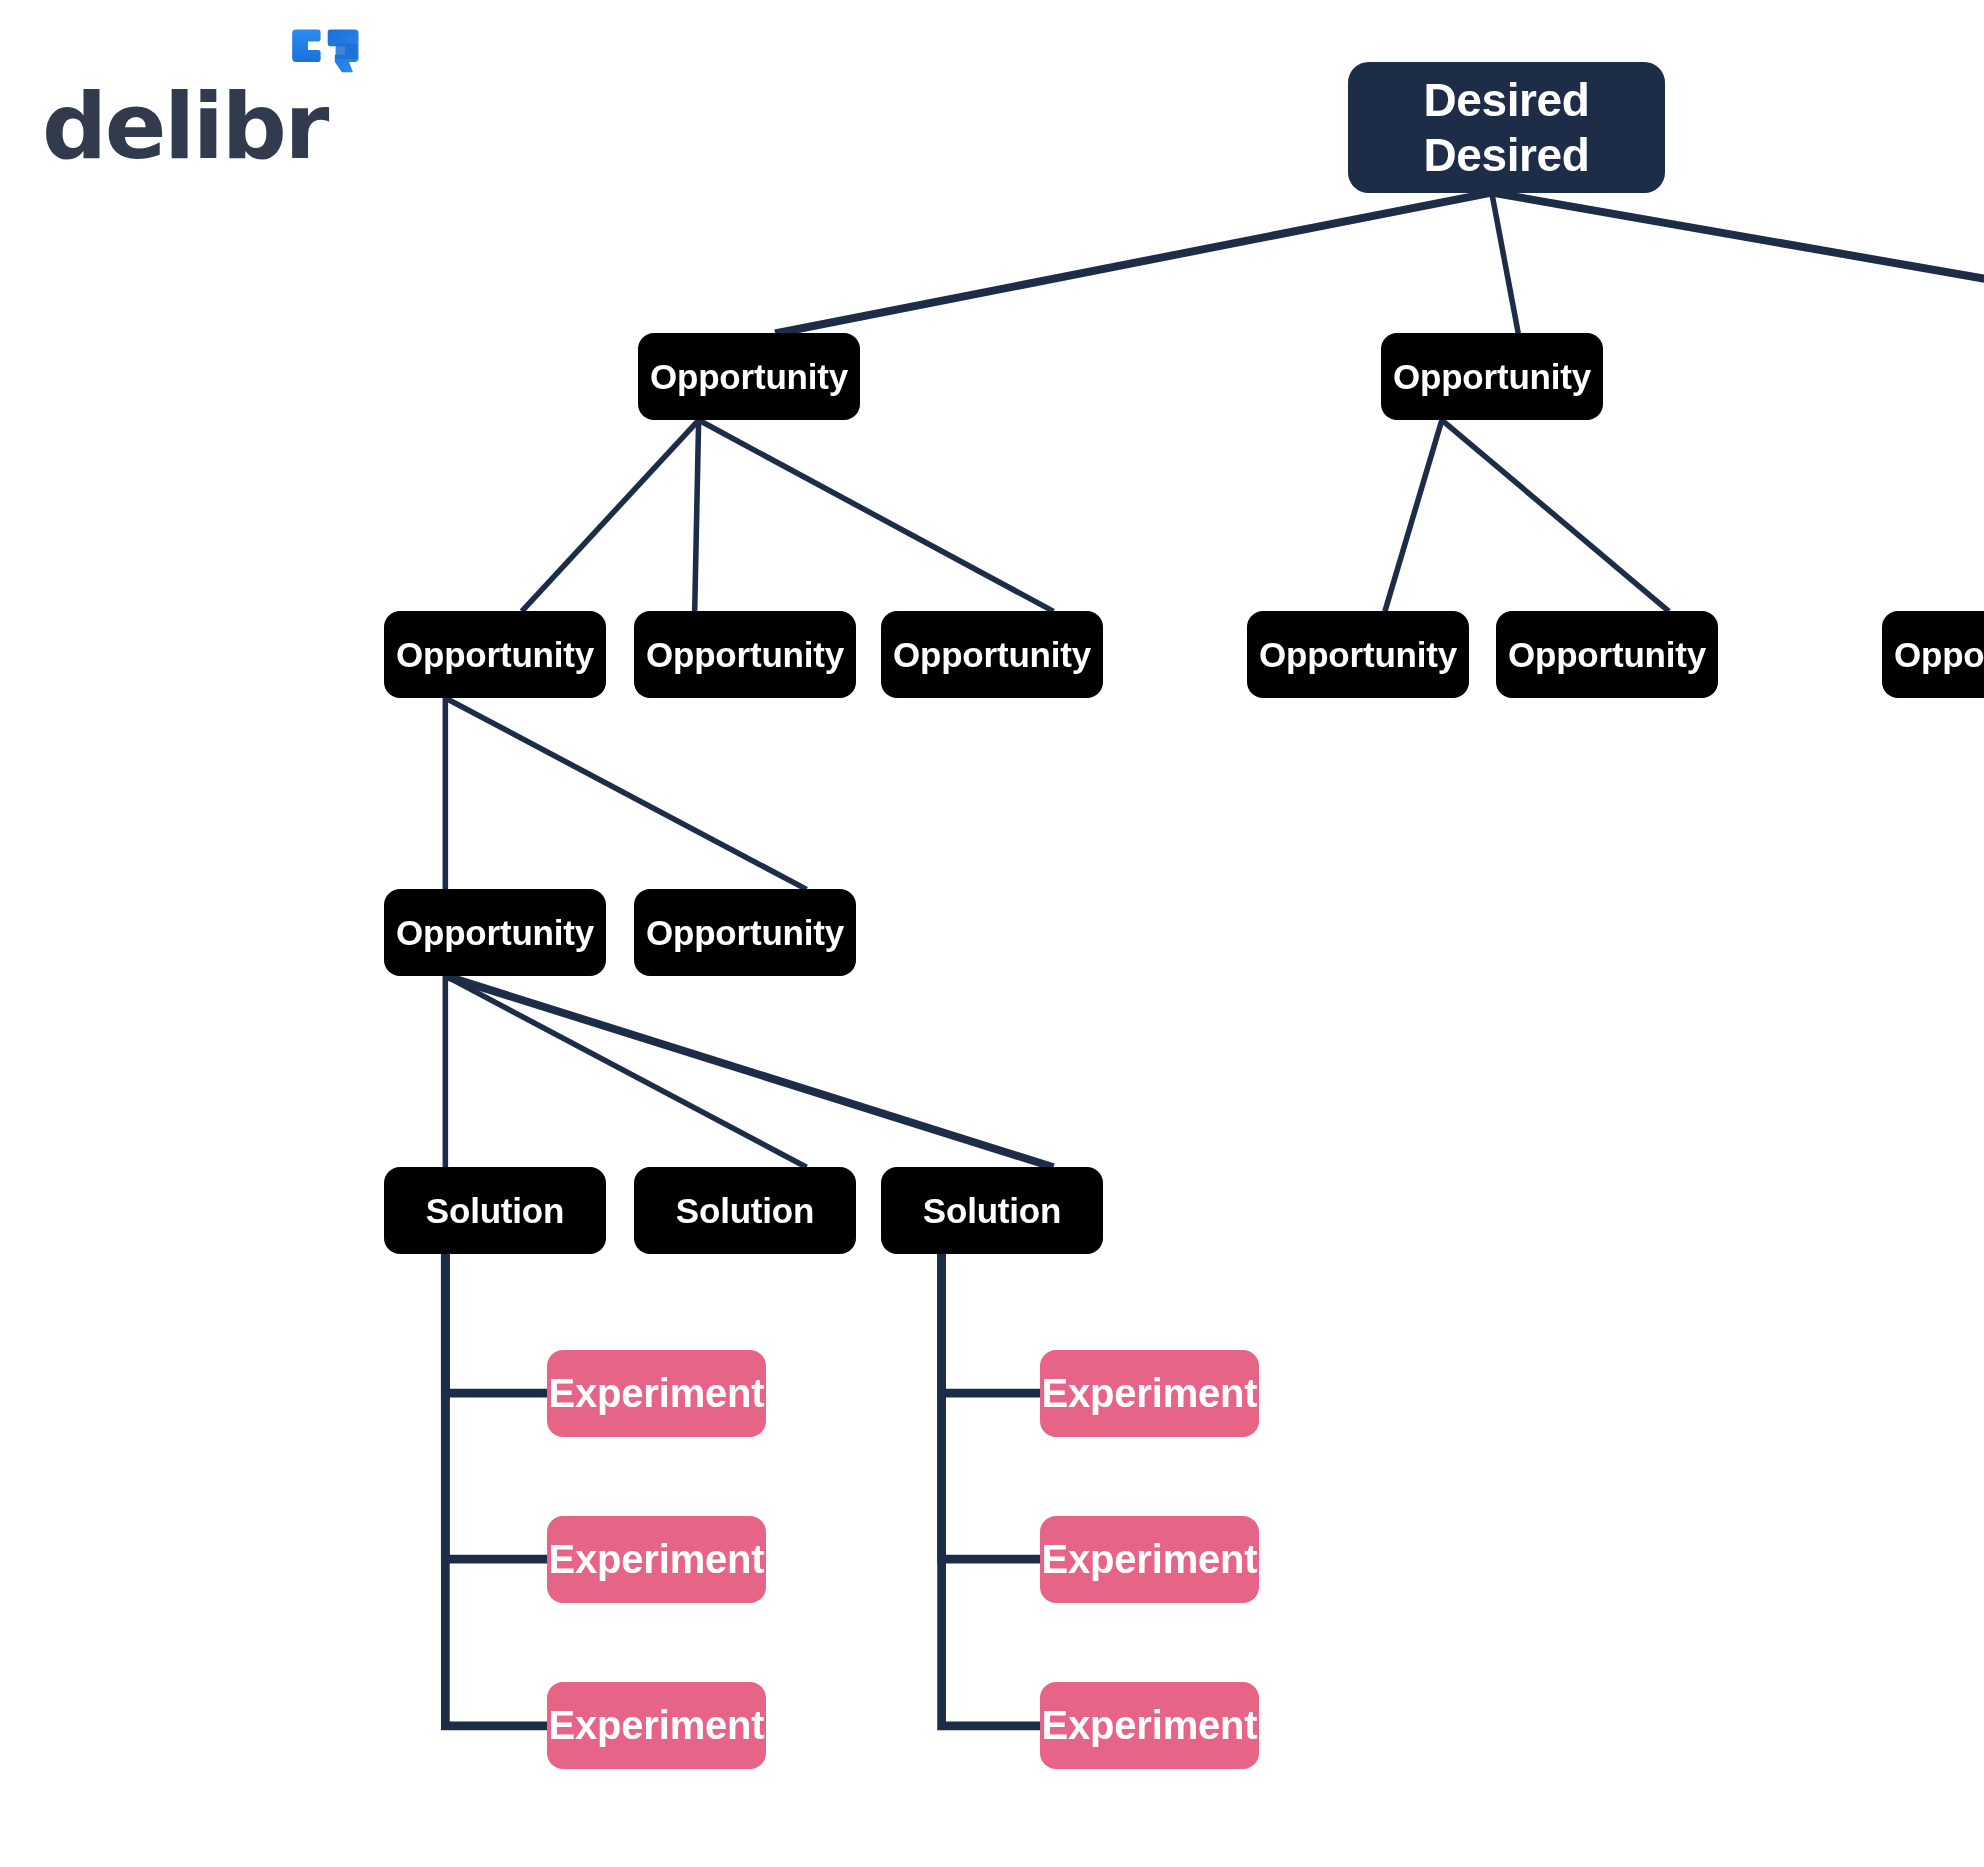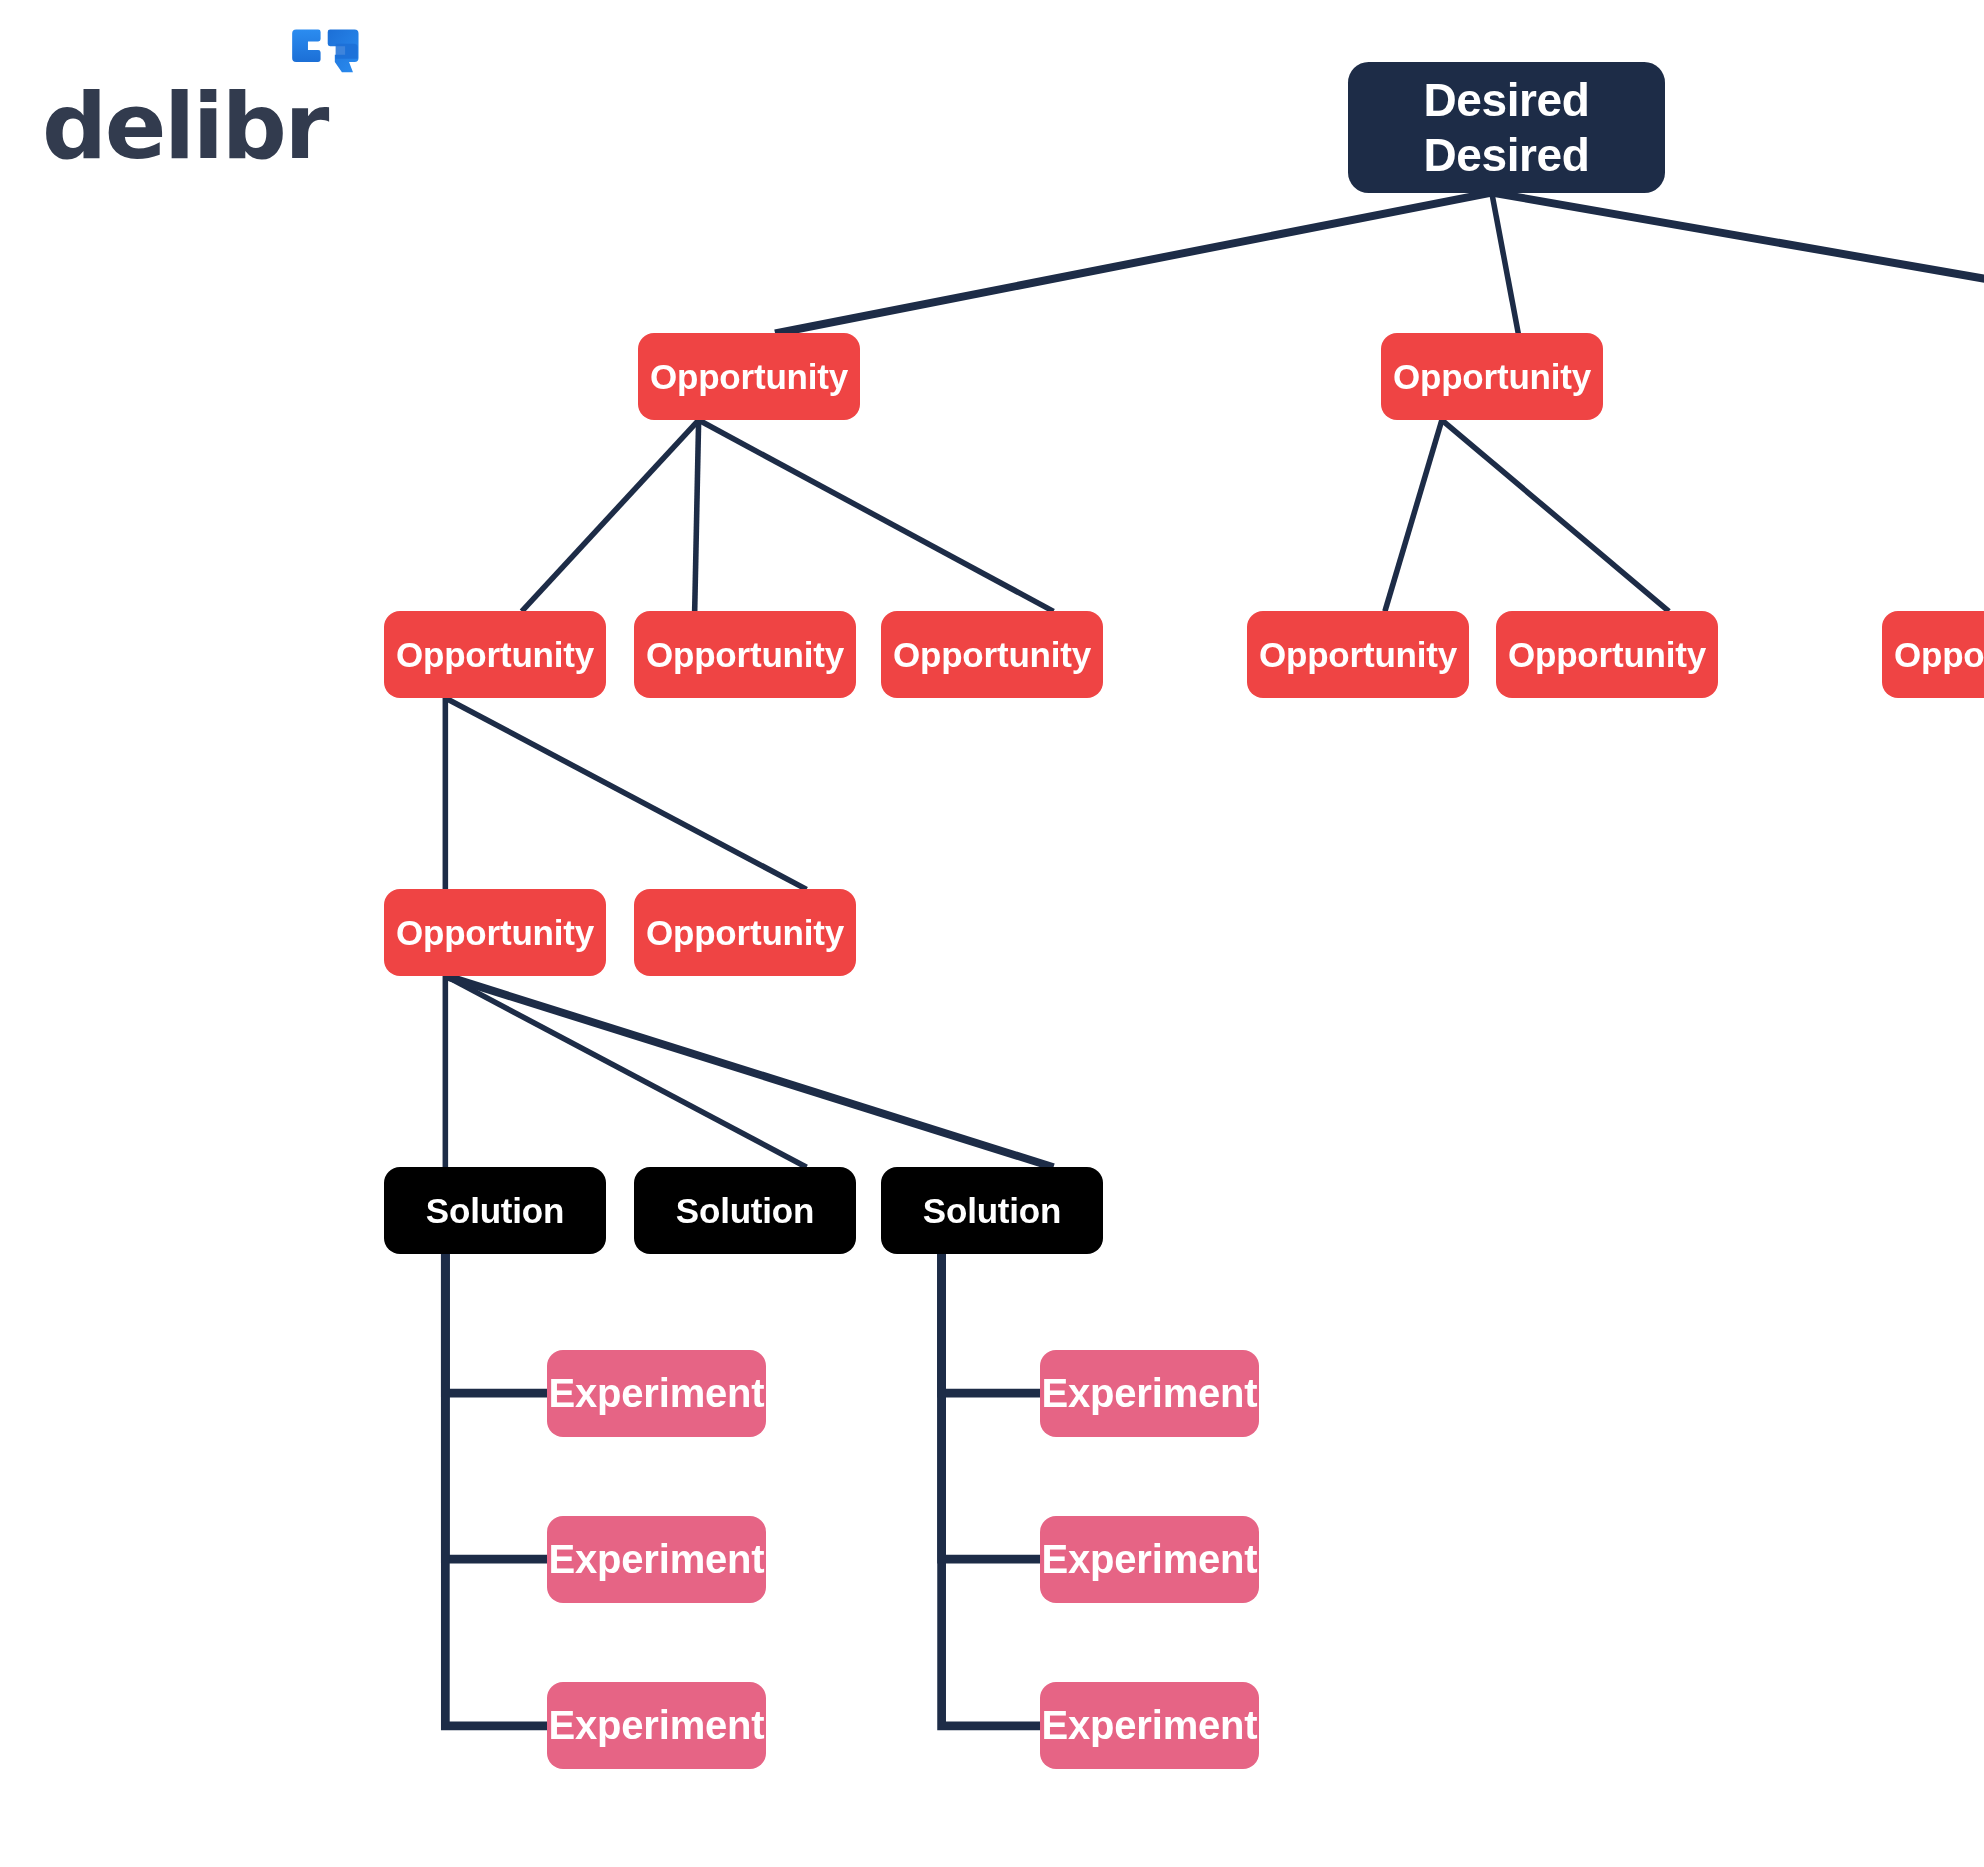--- a/index.html
+++ b/index.html
@@ -67,21 +67,21 @@
     user-select:none;
   }
   .node.outcome{
     background:#1D2C47;
     border-radius:20.6px;
     font-size:46px;
     line-height:1.18;
     letter-spacing:-0.4px;
   }
   .node.opportunity{
-    background:#ef4444;
+    background:#000000;
     font-size:35px;
     letter-spacing:-0.2px;
   }
   .node.solution{
     background:#000000;
     font-size:35px;
     letter-spacing:-0.2px;
   }
   .node.experiment{
     background:#E66485;

